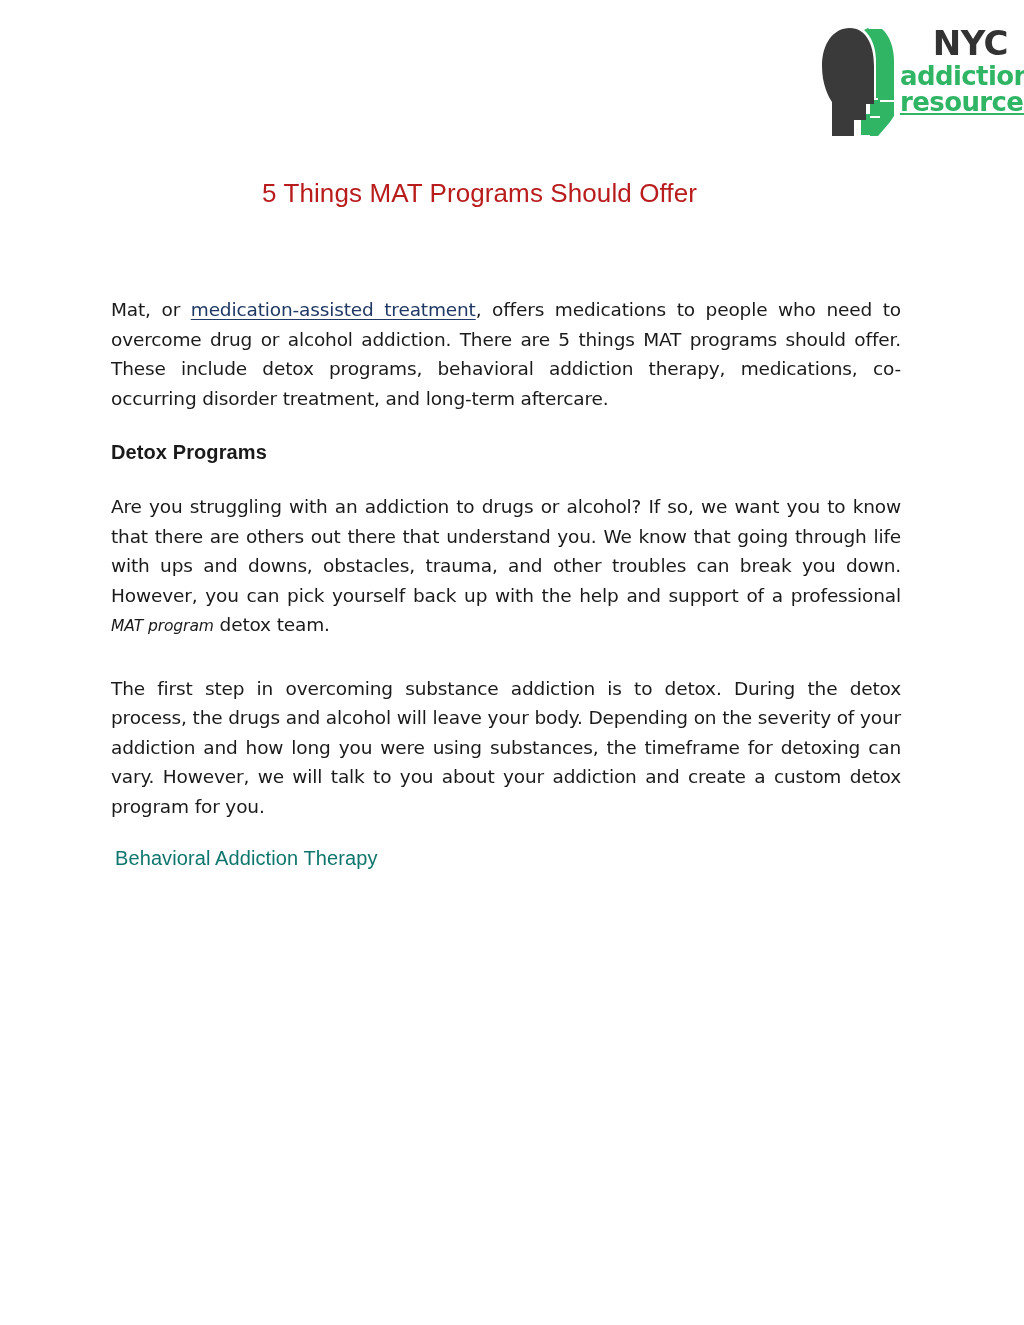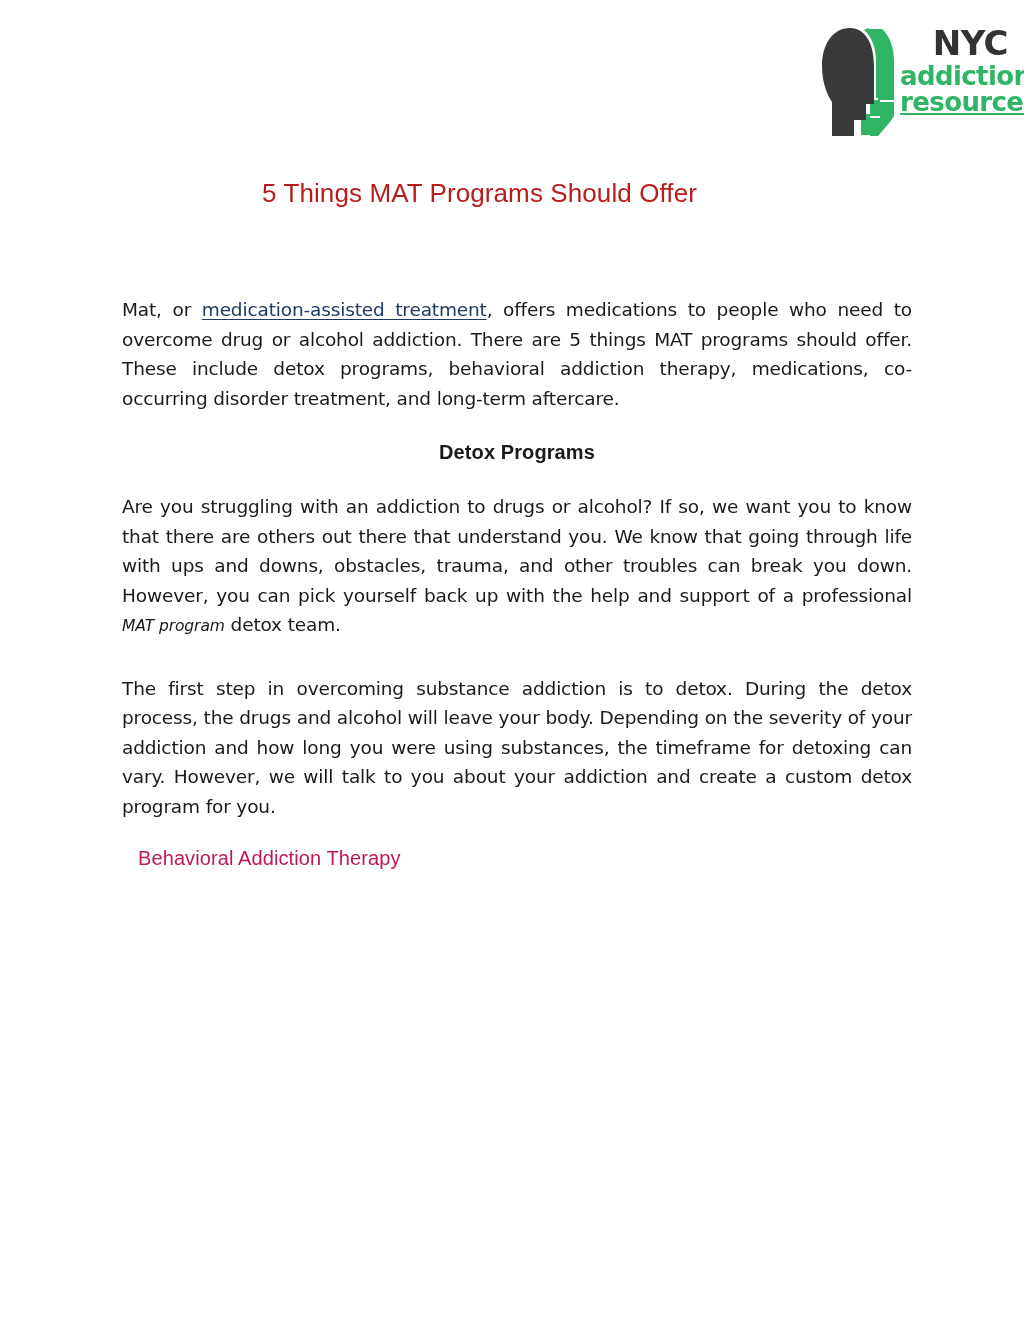--- a/index.html
+++ b/index.html
@@ -75,21 +75,21 @@
     font-family: "Liberation Sans", sans-serif;
     font-size: 26px;
     font-weight: normal;
     color: #b91c1c;
     letter-spacing: 0.1px;
     white-space: nowrap;
   }
 
   .content {
     position: absolute;
-    left: 122px;
+    left: 111px;
     top: 295px;
     width: 790px;
   }
 
   p.body-text {
     margin: 0 0 28px 0;
     font-family: "DejaVu Sans", sans-serif;
     font-size: 18.5px;
     line-height: 29.5px;
     text-align: justify;
@@ -110,28 +110,27 @@
     letter-spacing: -0.1px;
   }
 
   h2.section-heading {
     margin: 0 0 28px 0;
     font-family: "Liberation Sans", sans-serif;
     font-size: 20px;
     font-weight: bold;
     color: #1a1a1a;
     letter-spacing: 0.1px;
-    text-align: center;
   }
   h2.section-heading-regular {
-    margin: 16px;
+    margin: 4px;
     font-family: "Liberation Sans", sans-serif;
     font-size: 20px;
     font-weight: normal;
-    color: #be185d;
+    color: #0f766e;
     letter-spacing: 0.1px;
   }
 </style>
 </head>
 <body>
 
 <div class="page">
 
   <div class="logo">
     <div class="logo-mark">

